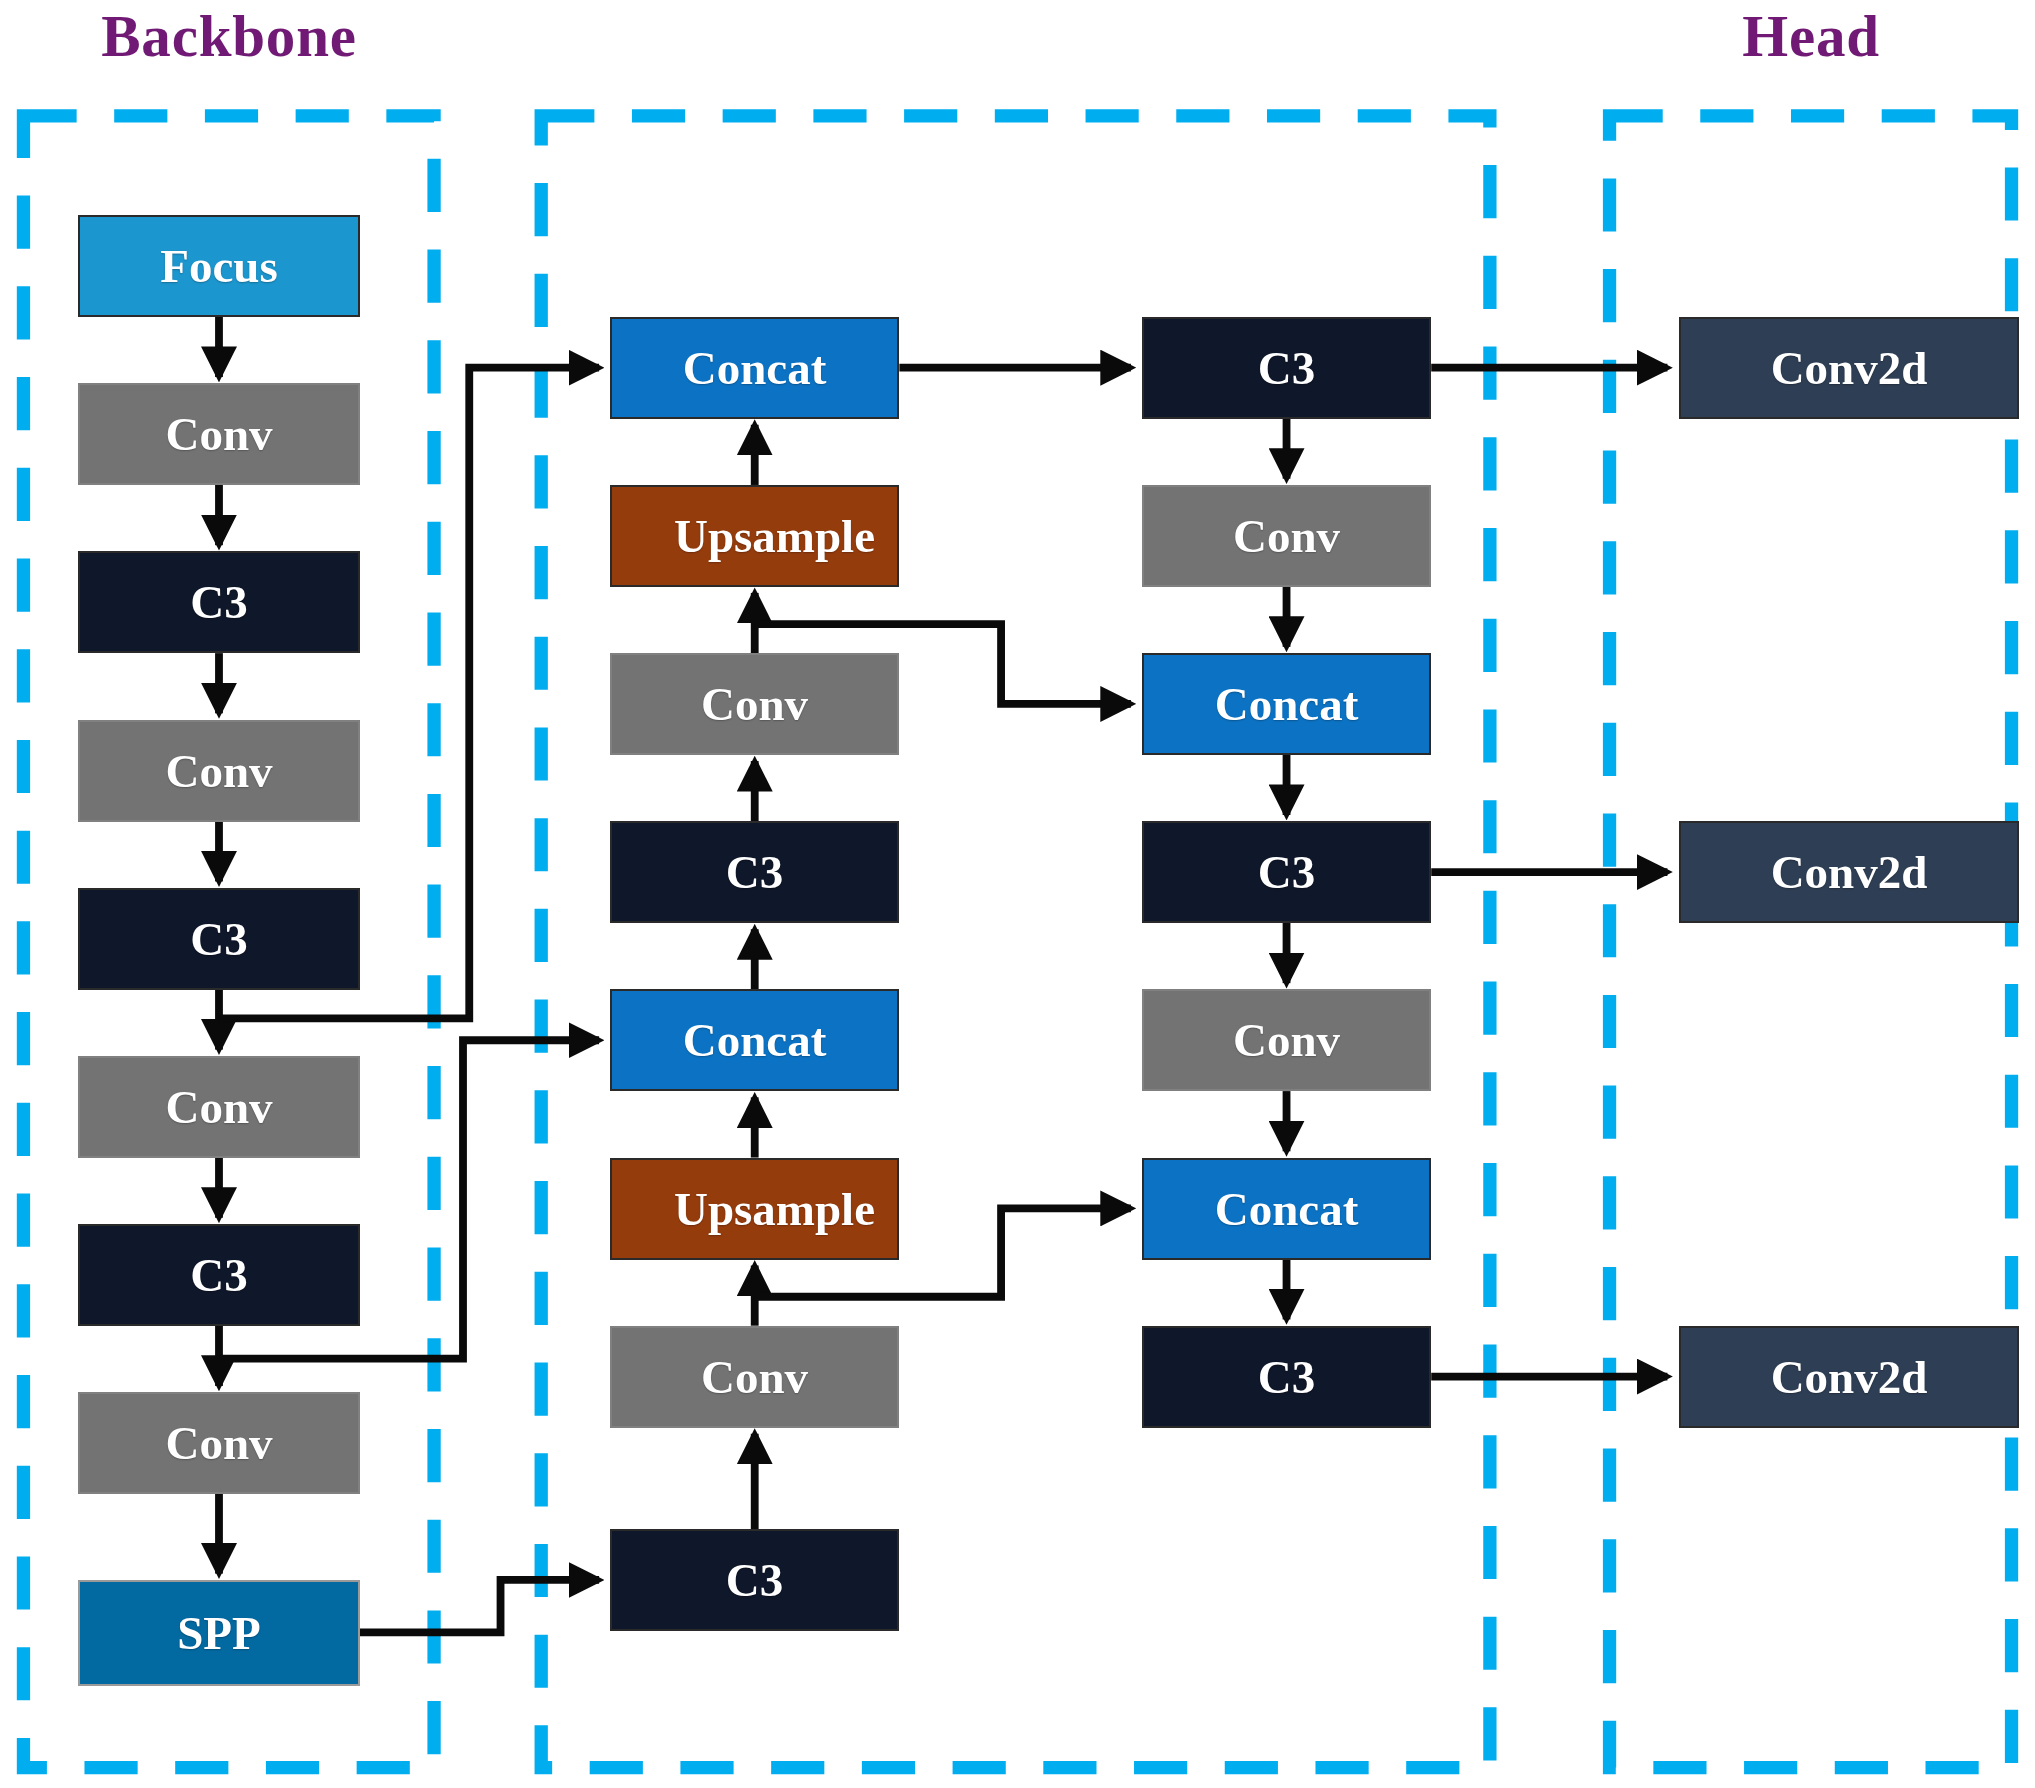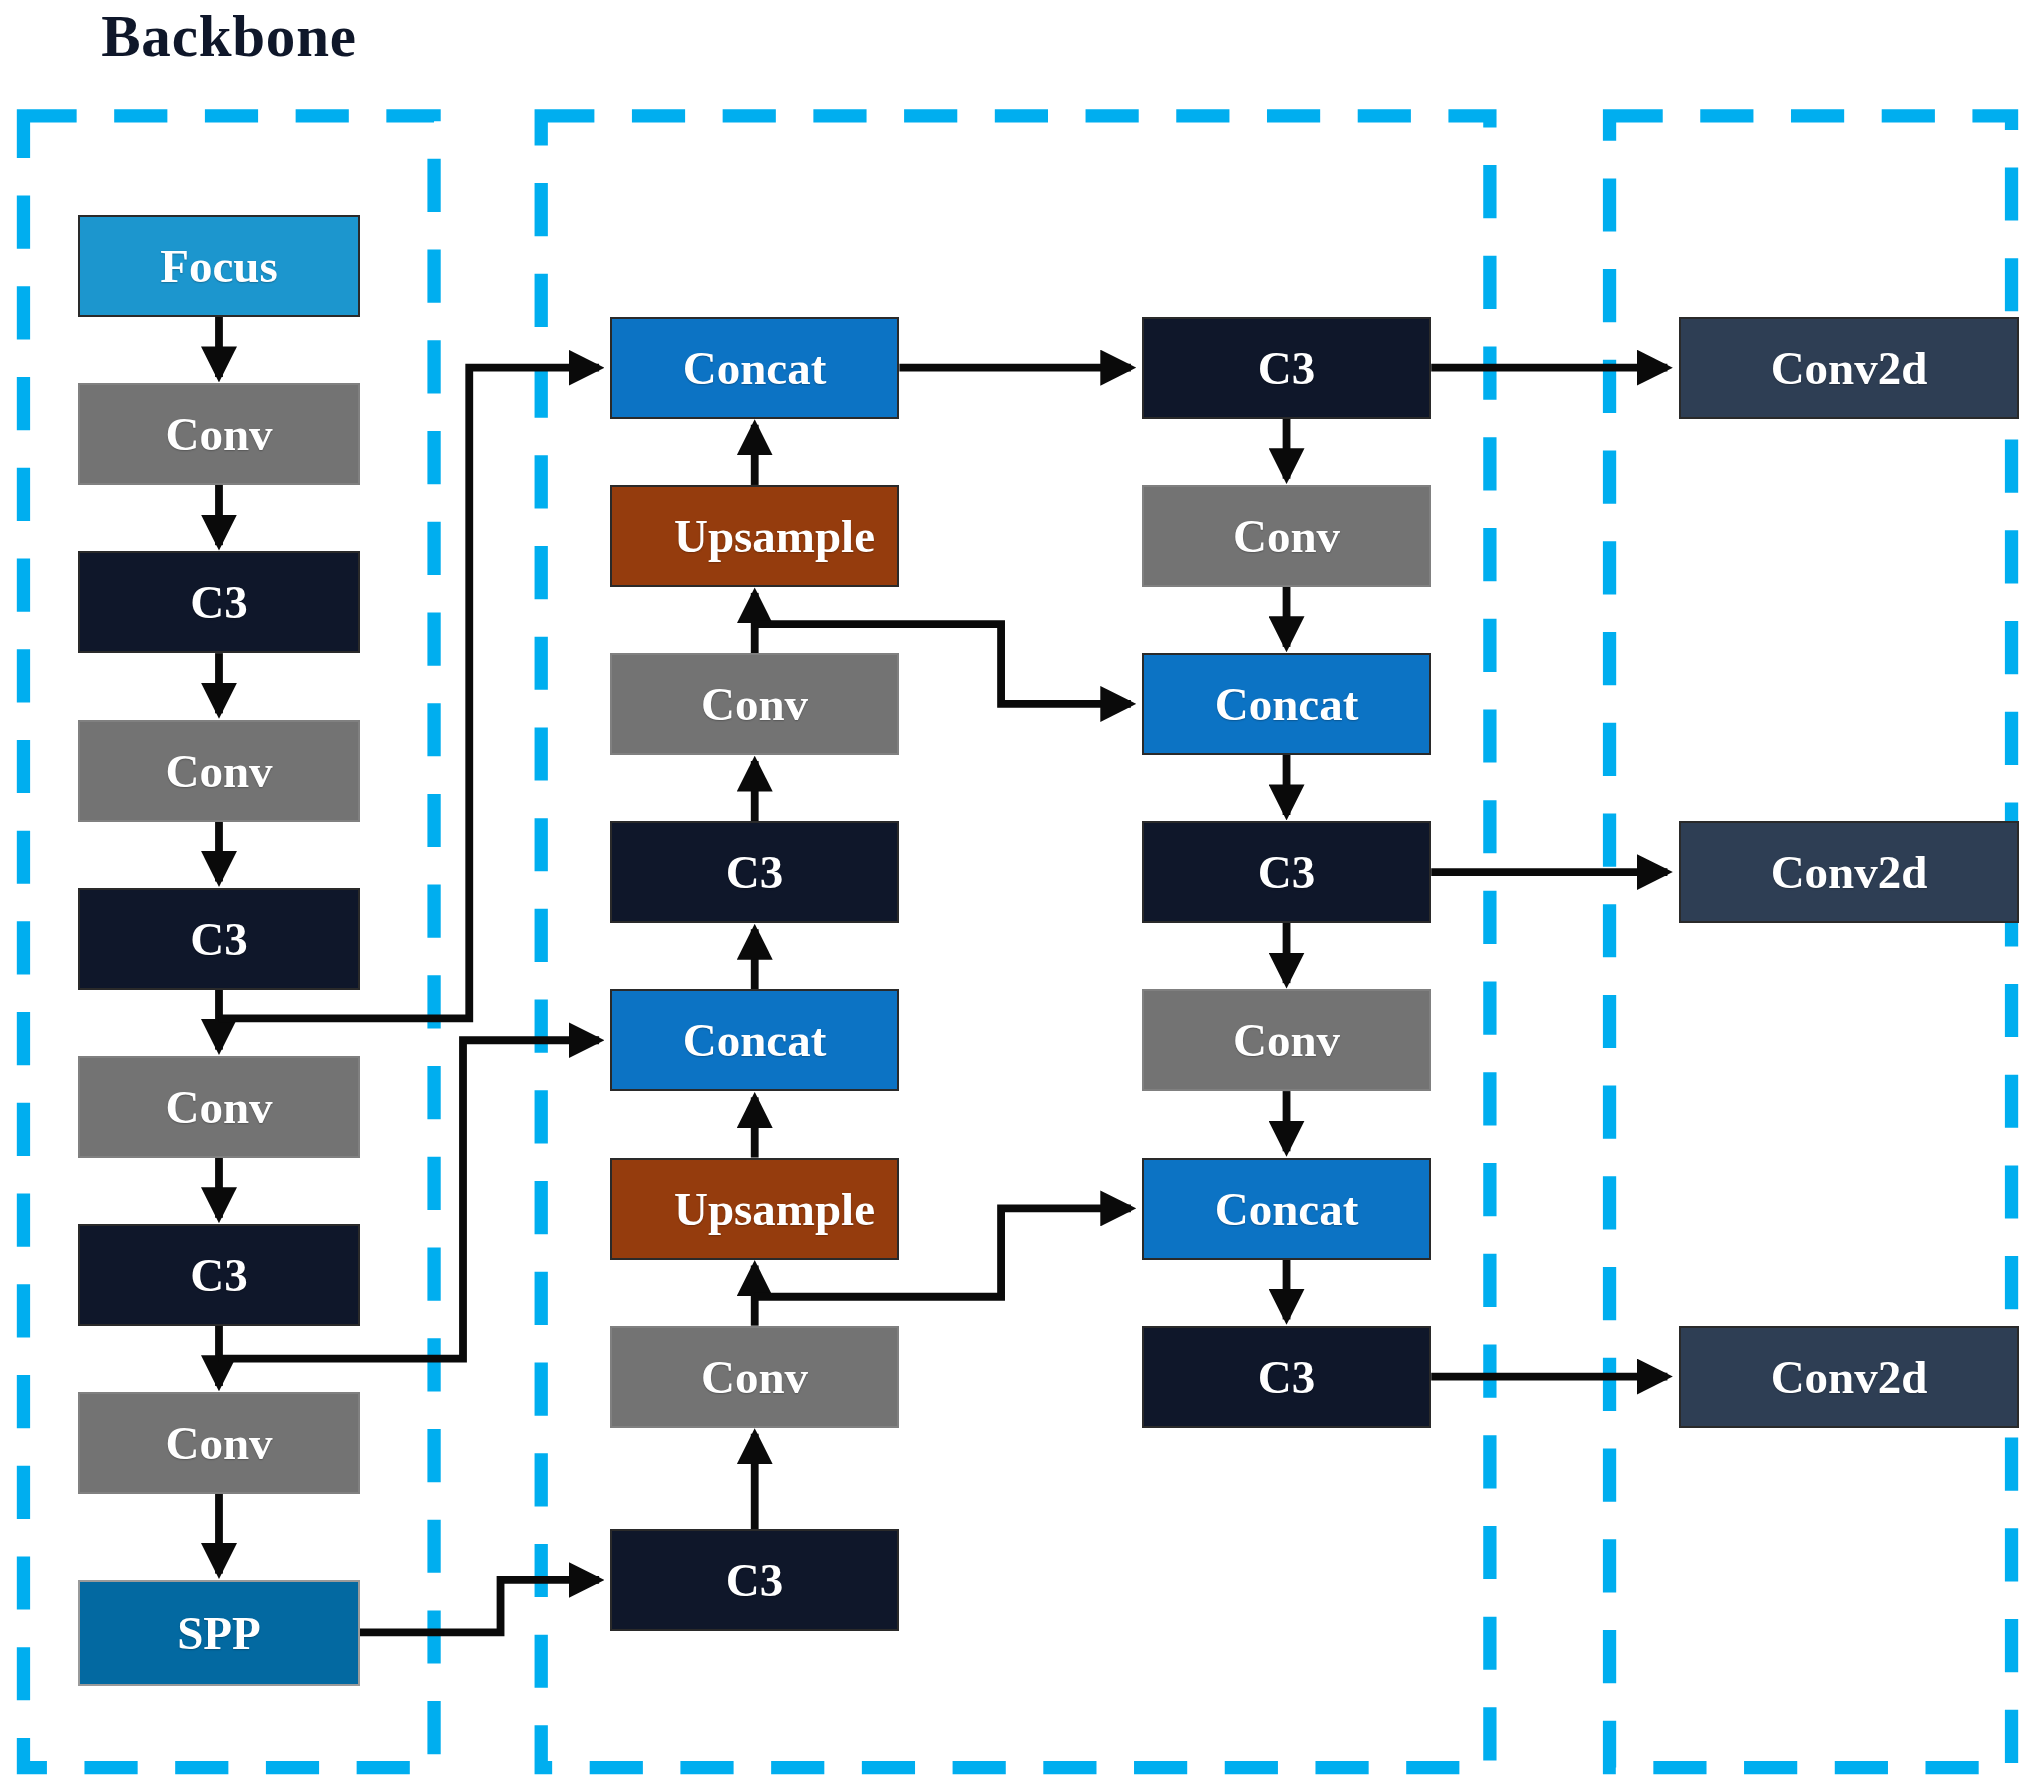--- a/index.html
+++ b/index.html
@@ -6,21 +6,21 @@
   #canvas{
     position:relative;
     width:2035px;height:1788px;
     background:#ffffff;
     font-family:"Liberation Serif","DejaVu Serif",serif;
     overflow:hidden;
   }
   .section-title{
     position:absolute;top:1.6px;
     text-align:center;
-    font-size:59px;font-weight:bold;color:#0f172a;
+    font-size:59px;font-weight:bold;color:#701a75;
     letter-spacing:0.8px;
   }
   #title-backbone{left:23.5px;width:411px;}
   #title-neck{left:541px;width:949px;}
   #title-head{left:1610px;width:402px;}
 
   svg.layer{position:absolute;left:0;top:0;width:2035px;height:1788px;}
 
   .node{
     position:absolute;
@@ -42,20 +42,21 @@
   .c-upsample{background:#953C0D;padding-left:40px;}
   .c-spp     {background:#0369a1;border-color:#9a9a9a;}
   .c-conv2d  {background:#2E3E54;}
 </style>
 </head>
 <body>
 
 <div id="canvas">
 
   <div class="section-title" id="title-backbone">Backbone</div>
+  <div class="section-title" id="title-head">Head</div>
 
   <svg class="layer" viewBox="0 0 2602 2286">
     <defs>
       <marker id="ah" viewBox="0 0 10 10" refX="8.5" refY="5" markerWidth="4.6" markerHeight="4.6" orient="auto-start-reverse">
         <path d="M0,0 L10,5 L0,10 z" fill="#0A0A0A"></path>
       </marker>
     </defs>
 
     <g fill="none" stroke="#00AEEF" stroke-width="17" stroke-dasharray="68 48">
       <rect x="30" y="148" width="525" height="2112"></rect>

